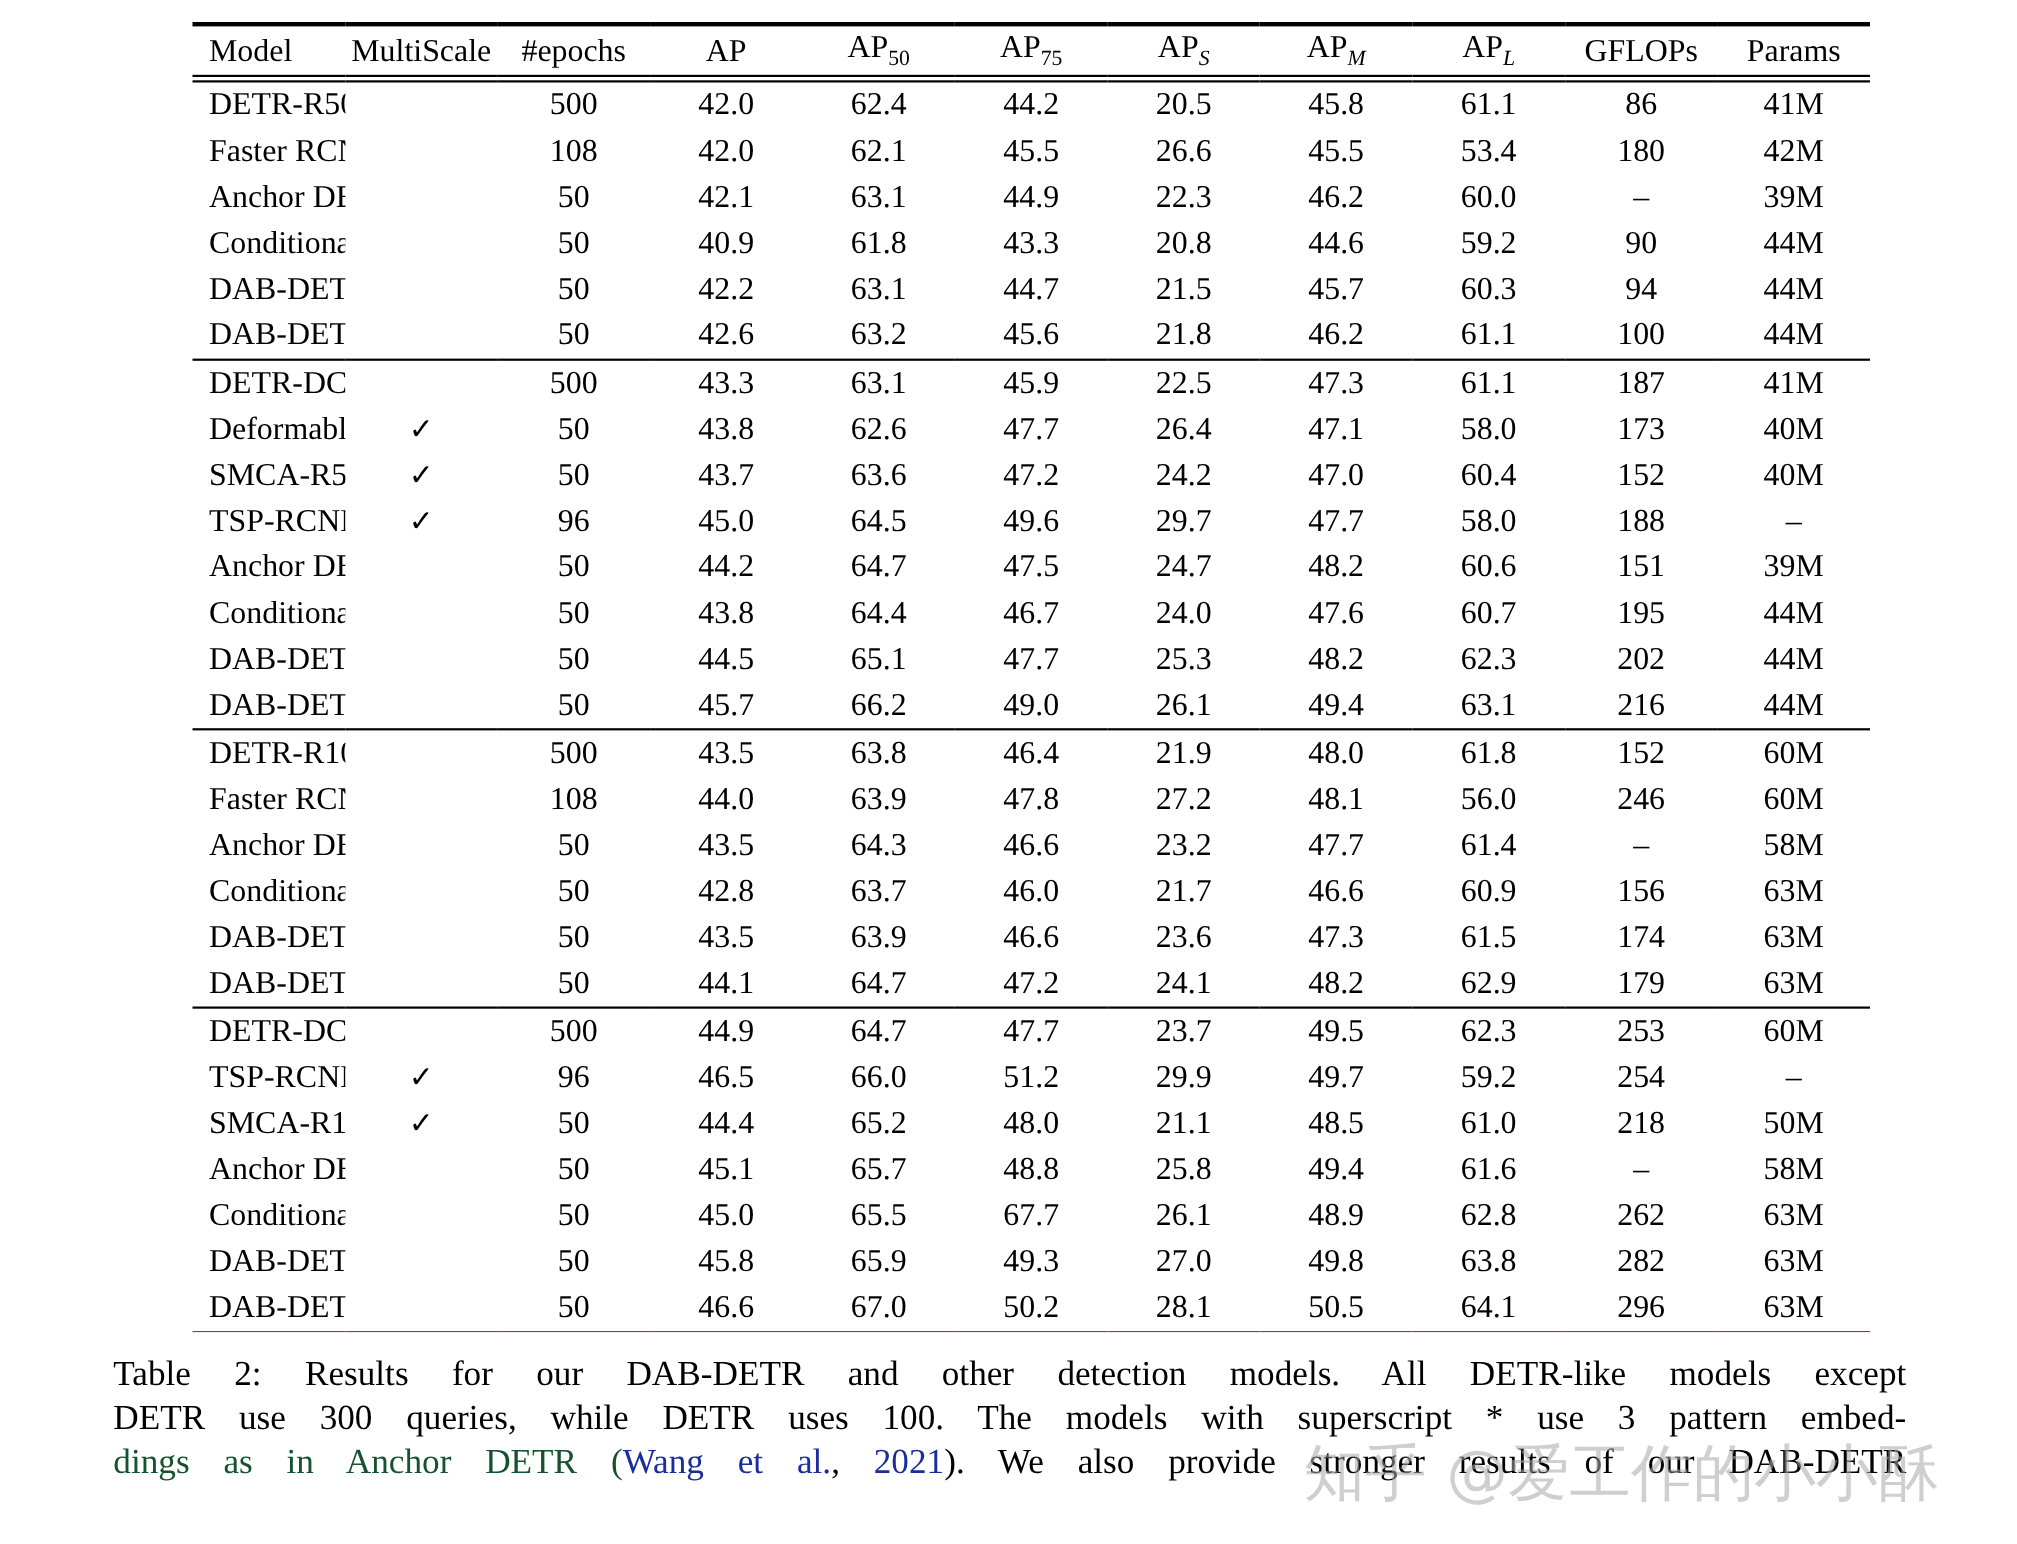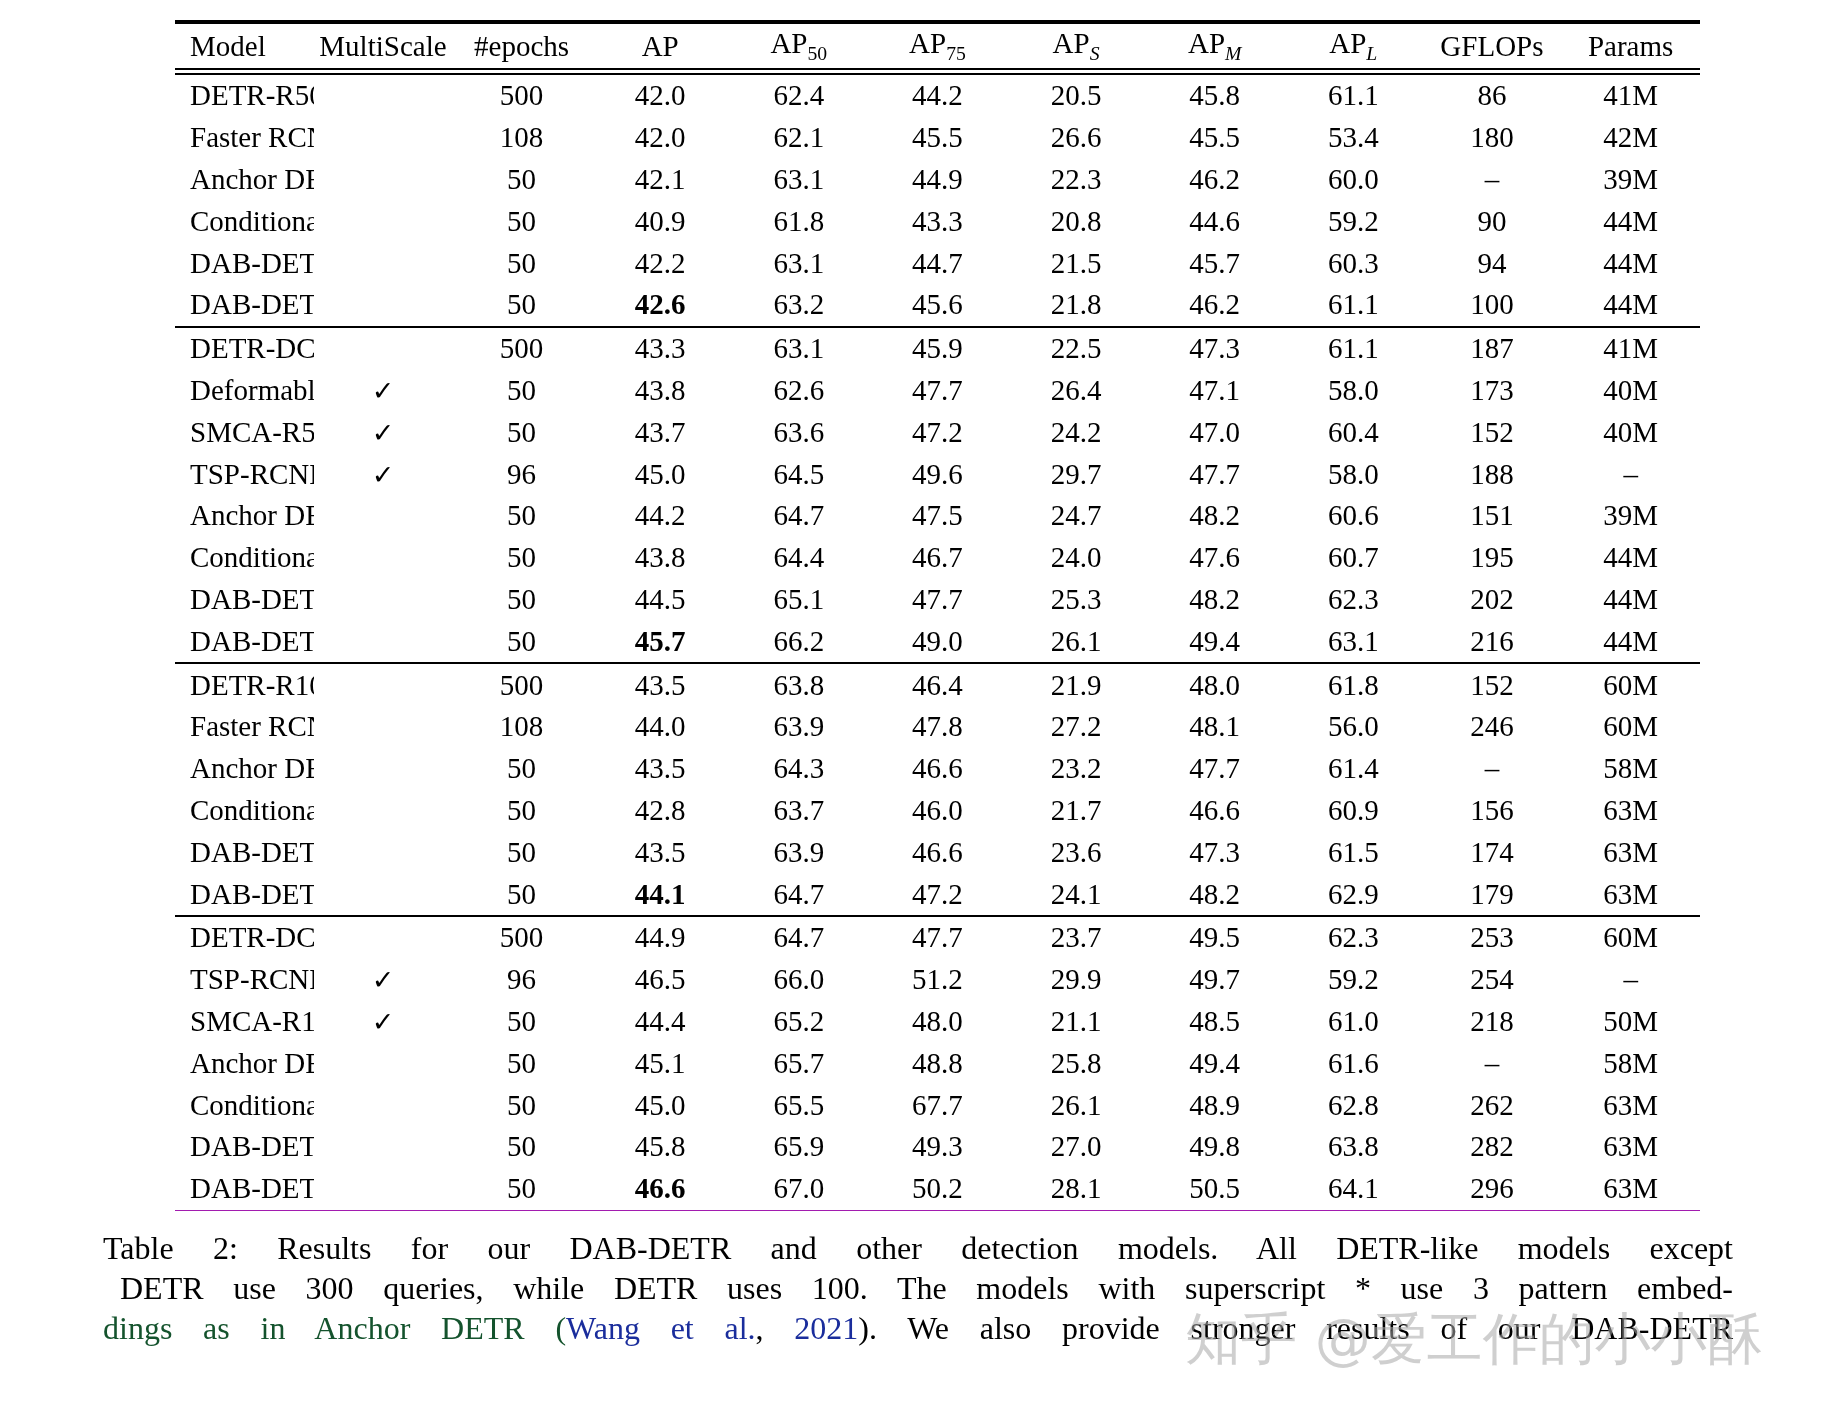--- a/index.html
+++ b/index.html
@@ -33,21 +33,21 @@
   table.results thead th.col-model { text-align: left; padding-left: 15px; }
   table.results td {
     height: 41.8px;
     padding: 0;
     text-align: center;
     white-space: nowrap;
     overflow: hidden;
   }
   table.results td.cell-model { text-align: left; padding-left: 15px; }
   tr.group-start td { border-top: 2px solid #000; }
-  td.bold, .bold { font-weight: bold; }
+  td.bold, .bold { font-weight: normal; }
   sub.hsub { font-size: 0.68em; }
   sub.hsub.it { font-style: italic; }
   .check {
     font-family: "DejaVu Sans", sans-serif;
     font-size: 27px;
   }
 
   
   .caption {
     position: absolute;
@@ -446,19 +446,19 @@
             <td class="cell-apl">64.1</td>
             <td class="cell-gflops">296</td>
             <td class="cell-params">63M</td>
           </tr>
         </tbody>
     </table>
   </div>
 
   <div class="caption" id="caption">
       <div class="caption-line"><span style="color: rgb(0, 0, 0);">Table 2:  Results for our DAB-DETR and other detection models.  All DETR-like models except</span></div>
-      <div class="caption-line"><span style="color: rgb(0, 0, 0); margin-left: 17px;">DETR use 300 queries, while DETR uses 100. The models with superscript * use 3 pattern embed-</span></div>
+      <div class="caption-line"><span style="color: rgb(0, 0, 0);">DETR use 300 queries, while DETR uses 100. The models with superscript * use 3 pattern embed-</span></div>
       <div class="caption-line"><span style="color: #14532d;">dings as in Anchor DETR (</span><span style="color: rgb(26, 45, 156);">Wang et al.</span><span style="color: rgb(0, 0, 0);">, </span><span style="color: rgb(26, 45, 156); font-family: Liberation Serif, serif;">2021</span><span style="color: rgb(0, 0, 0);">). We also provide stronger results of our DAB-DETR</span></div>
     </div>
 
   <div class="watermark">知乎 @爱工作的小小酥</div>
 
 </div>
 
 </body></html>

